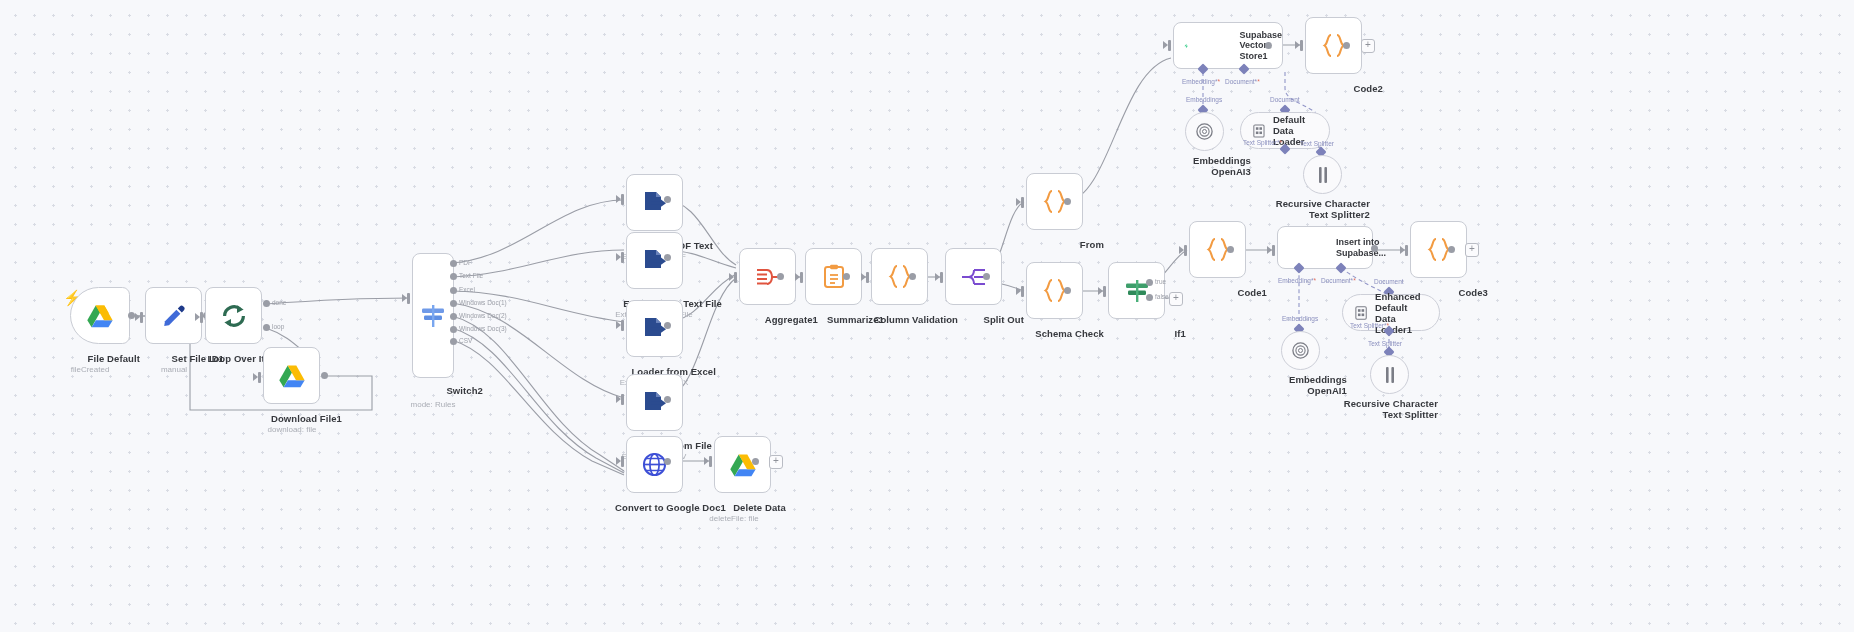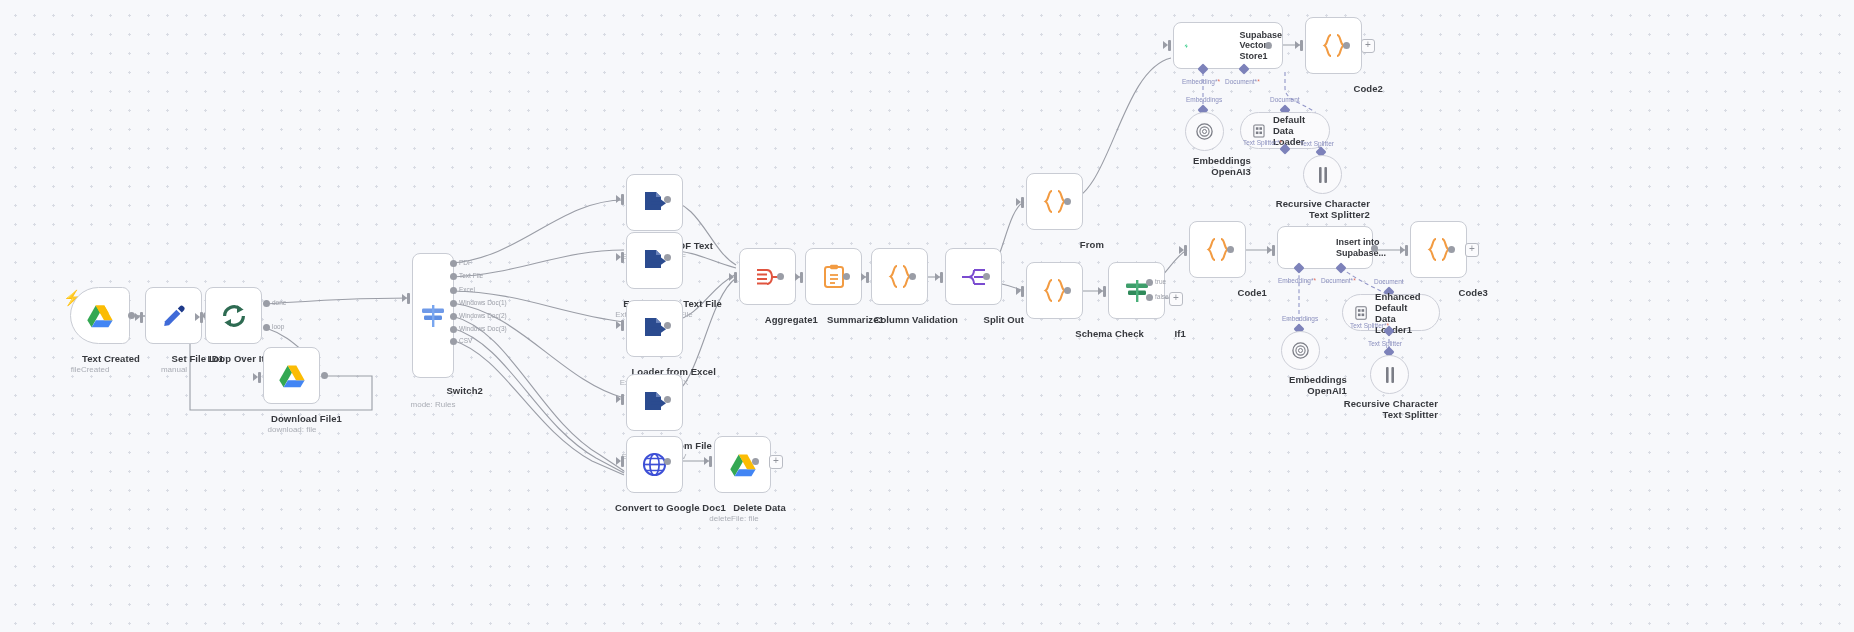--- a/index.html
+++ b/index.html
@@ -188,21 +188,21 @@
         <path d="M8.6 1.5 L17.4 1.5 L22 9.6 L13 9.6 Z" fill="#ffc107"></path>
         <path d="M8.6 1.5 L13 9.6 L4.3 9.6 L0.2 17.4 L4.6 17.4 L13 2.8 Z" fill="#1e88e5" opacity="0"></path>
         <path d="M8.6 1.5 L4.1 9.6 L0 17.2 L4.5 17.2 L13 2.8 Z" fill="#4caf50" opacity="0"></path>
         <path d="M8.7 1.5 L0.3 16.3 L4.6 23.3 L13 8.5 Z" fill="#34a853"></path>
         <path d="M4.6 23.3 L21.4 23.3 L25.7 16.3 L8.9 16.3 Z" fill="#4285f4"></path>
         <path d="M13 8.5 L8.9 16.3 L25.7 16.3 L17.4 1.5 Z" fill="#ffc107" opacity="0"></path>
         <path d="M17.3 1.5 L8.7 1.5 L17 16.3 L25.6 16.3 Z" fill="#fbbc04"></path>
       </svg>
     </div>
     <div class="port" style="left:128px;top:312px"></div>
-    <div class="caption" style="left:40px;top:353px;width:100px">Text Created</div>
+    <div class="caption" style="left:40px;top:353px;width:100px">File Default</div>
     <div class="subcaption" style="left:40px;top:365px;width:100px">fileCreated</div>
   </div>
 
   <div class="node">
     <div class="inport" style="left:140px;top:312px"></div>
     <div class="box" style="left:145px;top:287px">
       <svg class="ico" width="24" height="24" viewBox="0 0 24 24">
         <path d="M3 17.2 L14.4 5.8 L18.4 9.8 L7 21.2 L2.2 22 Z" fill="#3f6ad8"></path>
         <path d="M15.8 4.4 L18 2.2 C18.9 1.3 20.2 1.3 21.1 2.2 L22 3.1 C22.9 4 22.9 5.3 22 6.2 L19.8 8.4 Z" fill="#1e3a8a"></path>
       </svg>
@@ -434,21 +434,21 @@
 
   <div class="node">
     <div class="inport" style="left:1021px;top:286px"></div>
     <div class="box" style="left:1026px;top:262px">
       <svg class="ico" width="28" height="25" viewBox="0 0 28 25">
         <path d="M11 2 C7 2 8.5 10 4.5 12.5 C8.5 15 7 23 11 23" fill="none" stroke="#f29b42" stroke-width="2"></path>
         <path d="M17 2 C21 2 19.5 10 23.5 12.5 C19.5 15 21 23 17 23" fill="none" stroke="#f29b42" stroke-width="2"></path>
       </svg>
     </div>
     <div class="port" style="left:1064px;top:287px"></div>
-    <div class="caption" style="left:1044px;top:328px;width:100px">Schema Check</div>
+    <div class="caption" style="left:1004px;top:328px;width:100px">Schema Check</div>
   </div>
 
   <div class="node">
     <div class="inport" style="left:1103px;top:286px"></div>
     <div class="box" style="left:1108px;top:262px">
       <svg class="ico" width="26" height="26" viewBox="0 0 26 26">
         <rect x="2" y="5.5" width="22" height="4.6" rx="1.4" fill="#3e9e6b"></rect>
         <rect x="4" y="12.5" width="18" height="4.6" rx="1.4" fill="#2f8a5a"></rect>
         <rect x="12" y="2" width="2.4" height="22" fill="#4bb07a"></rect>
       </svg>

